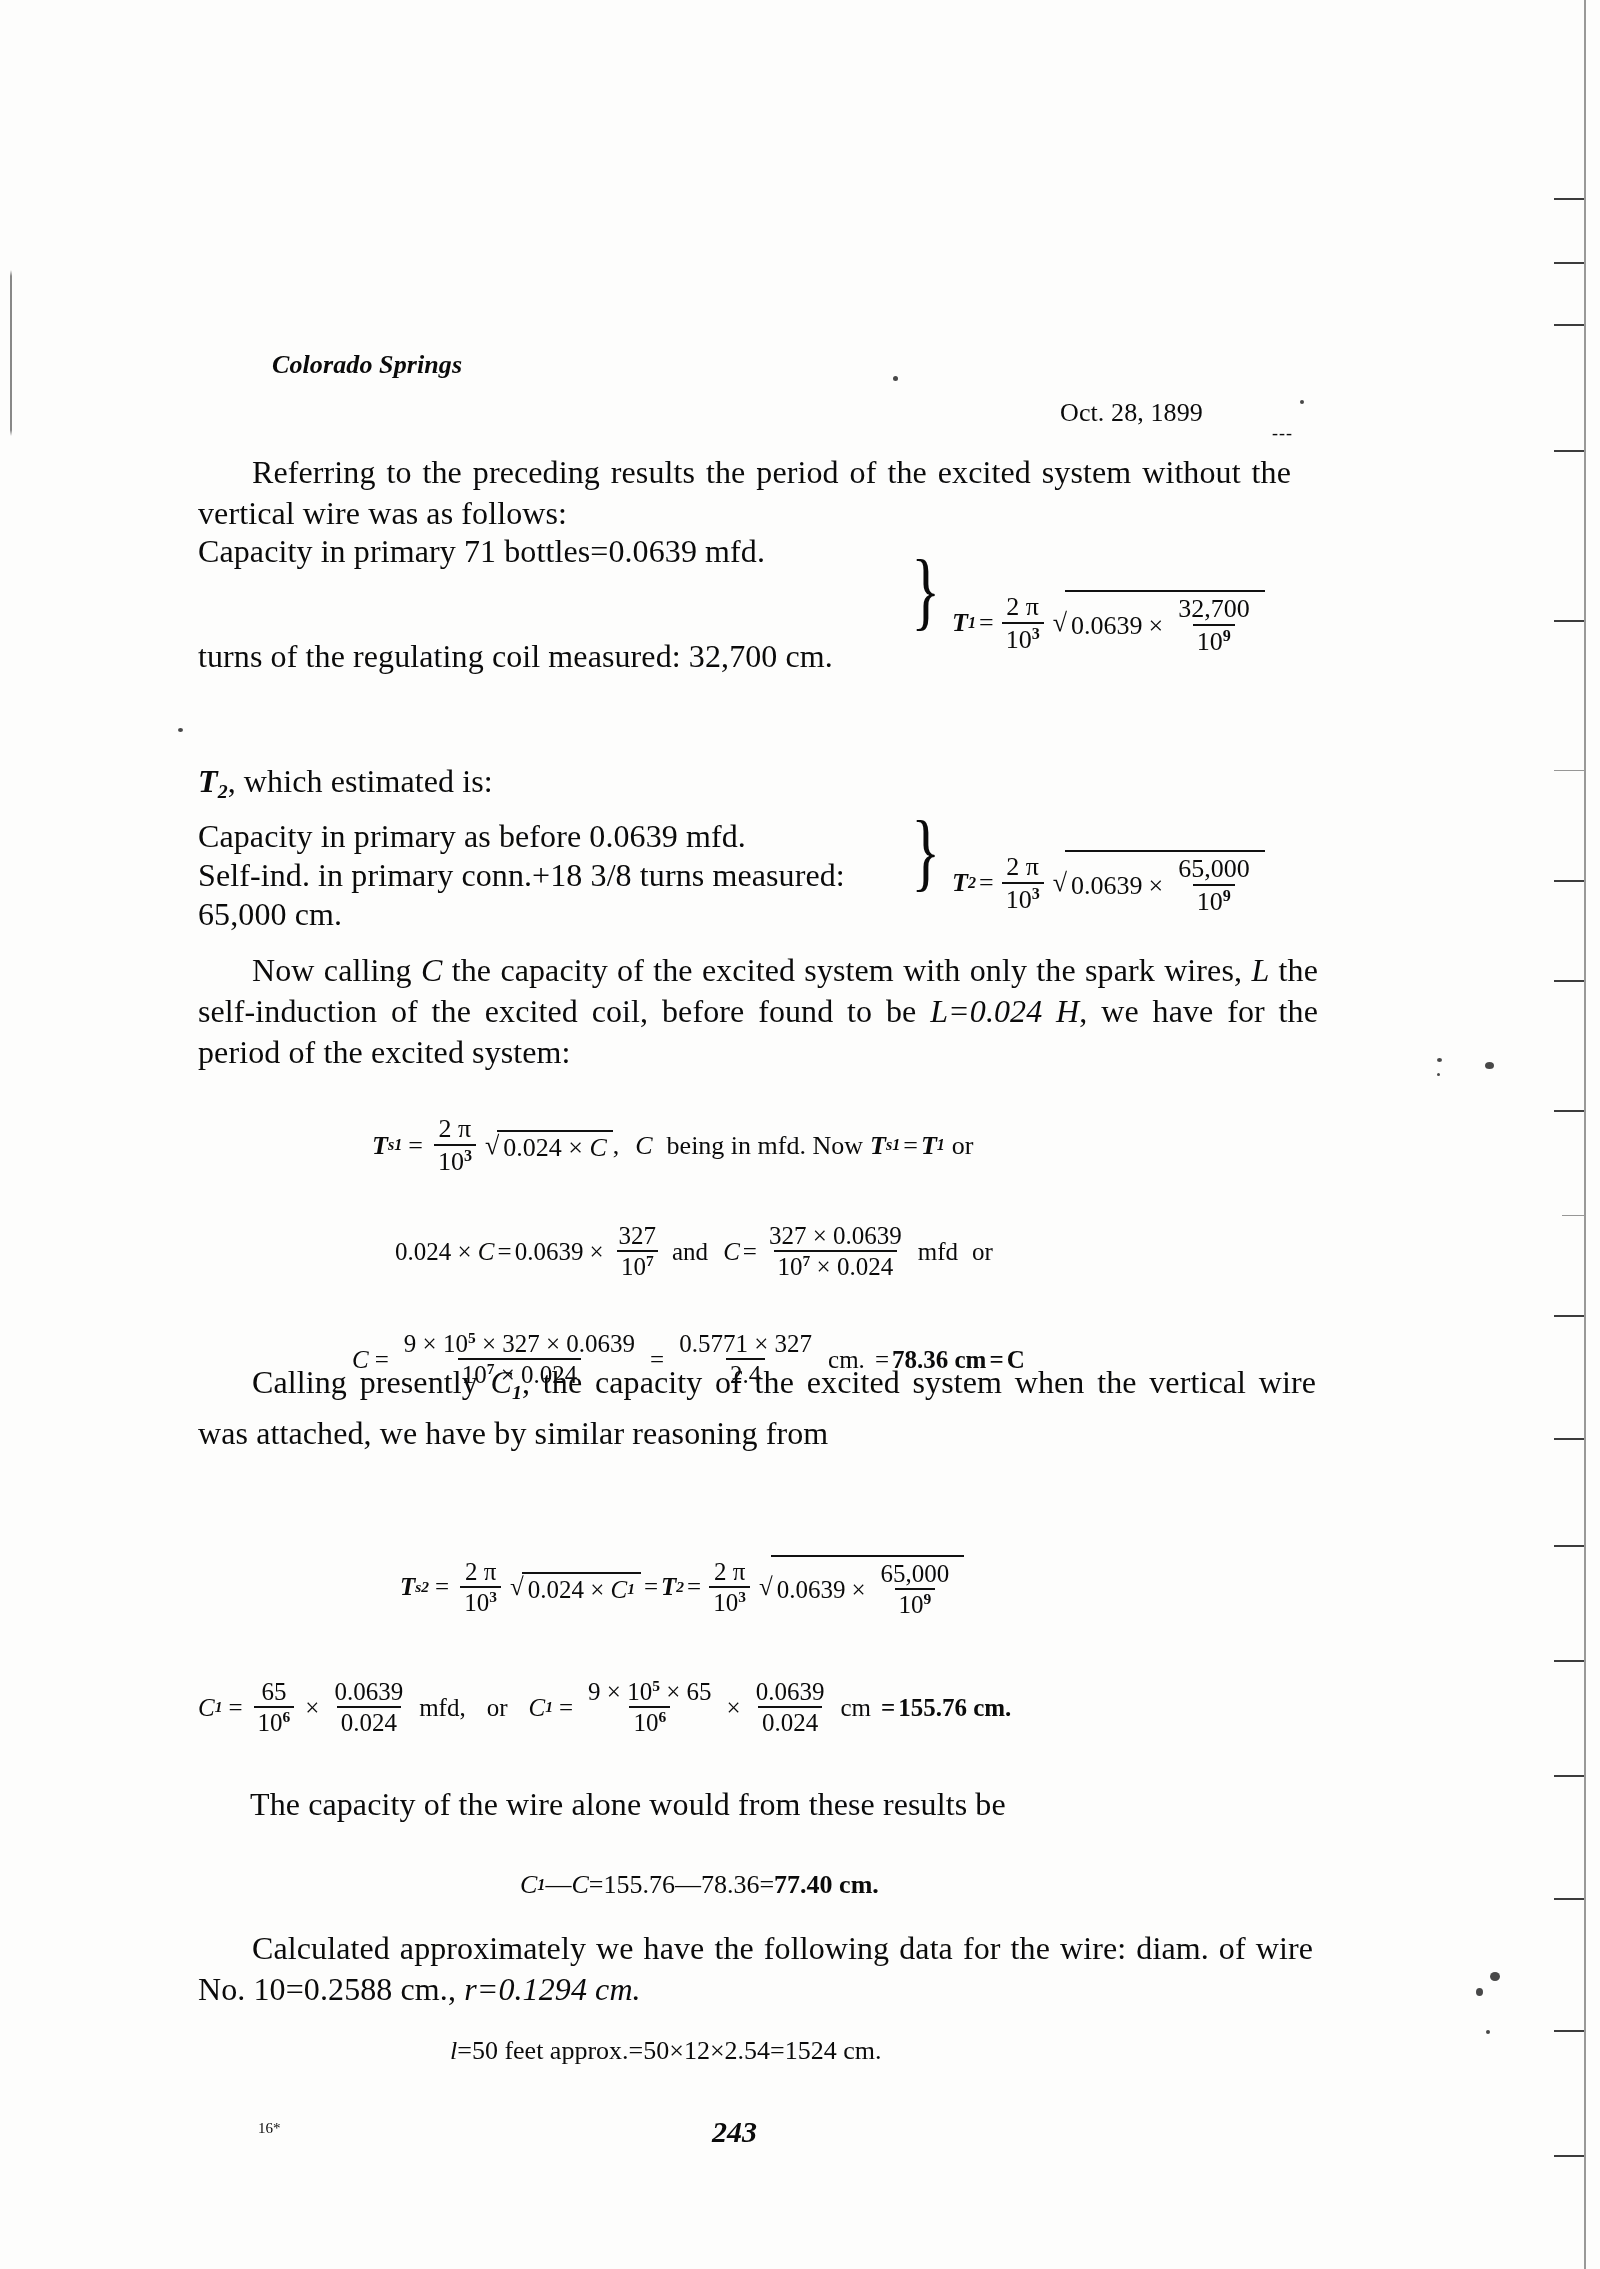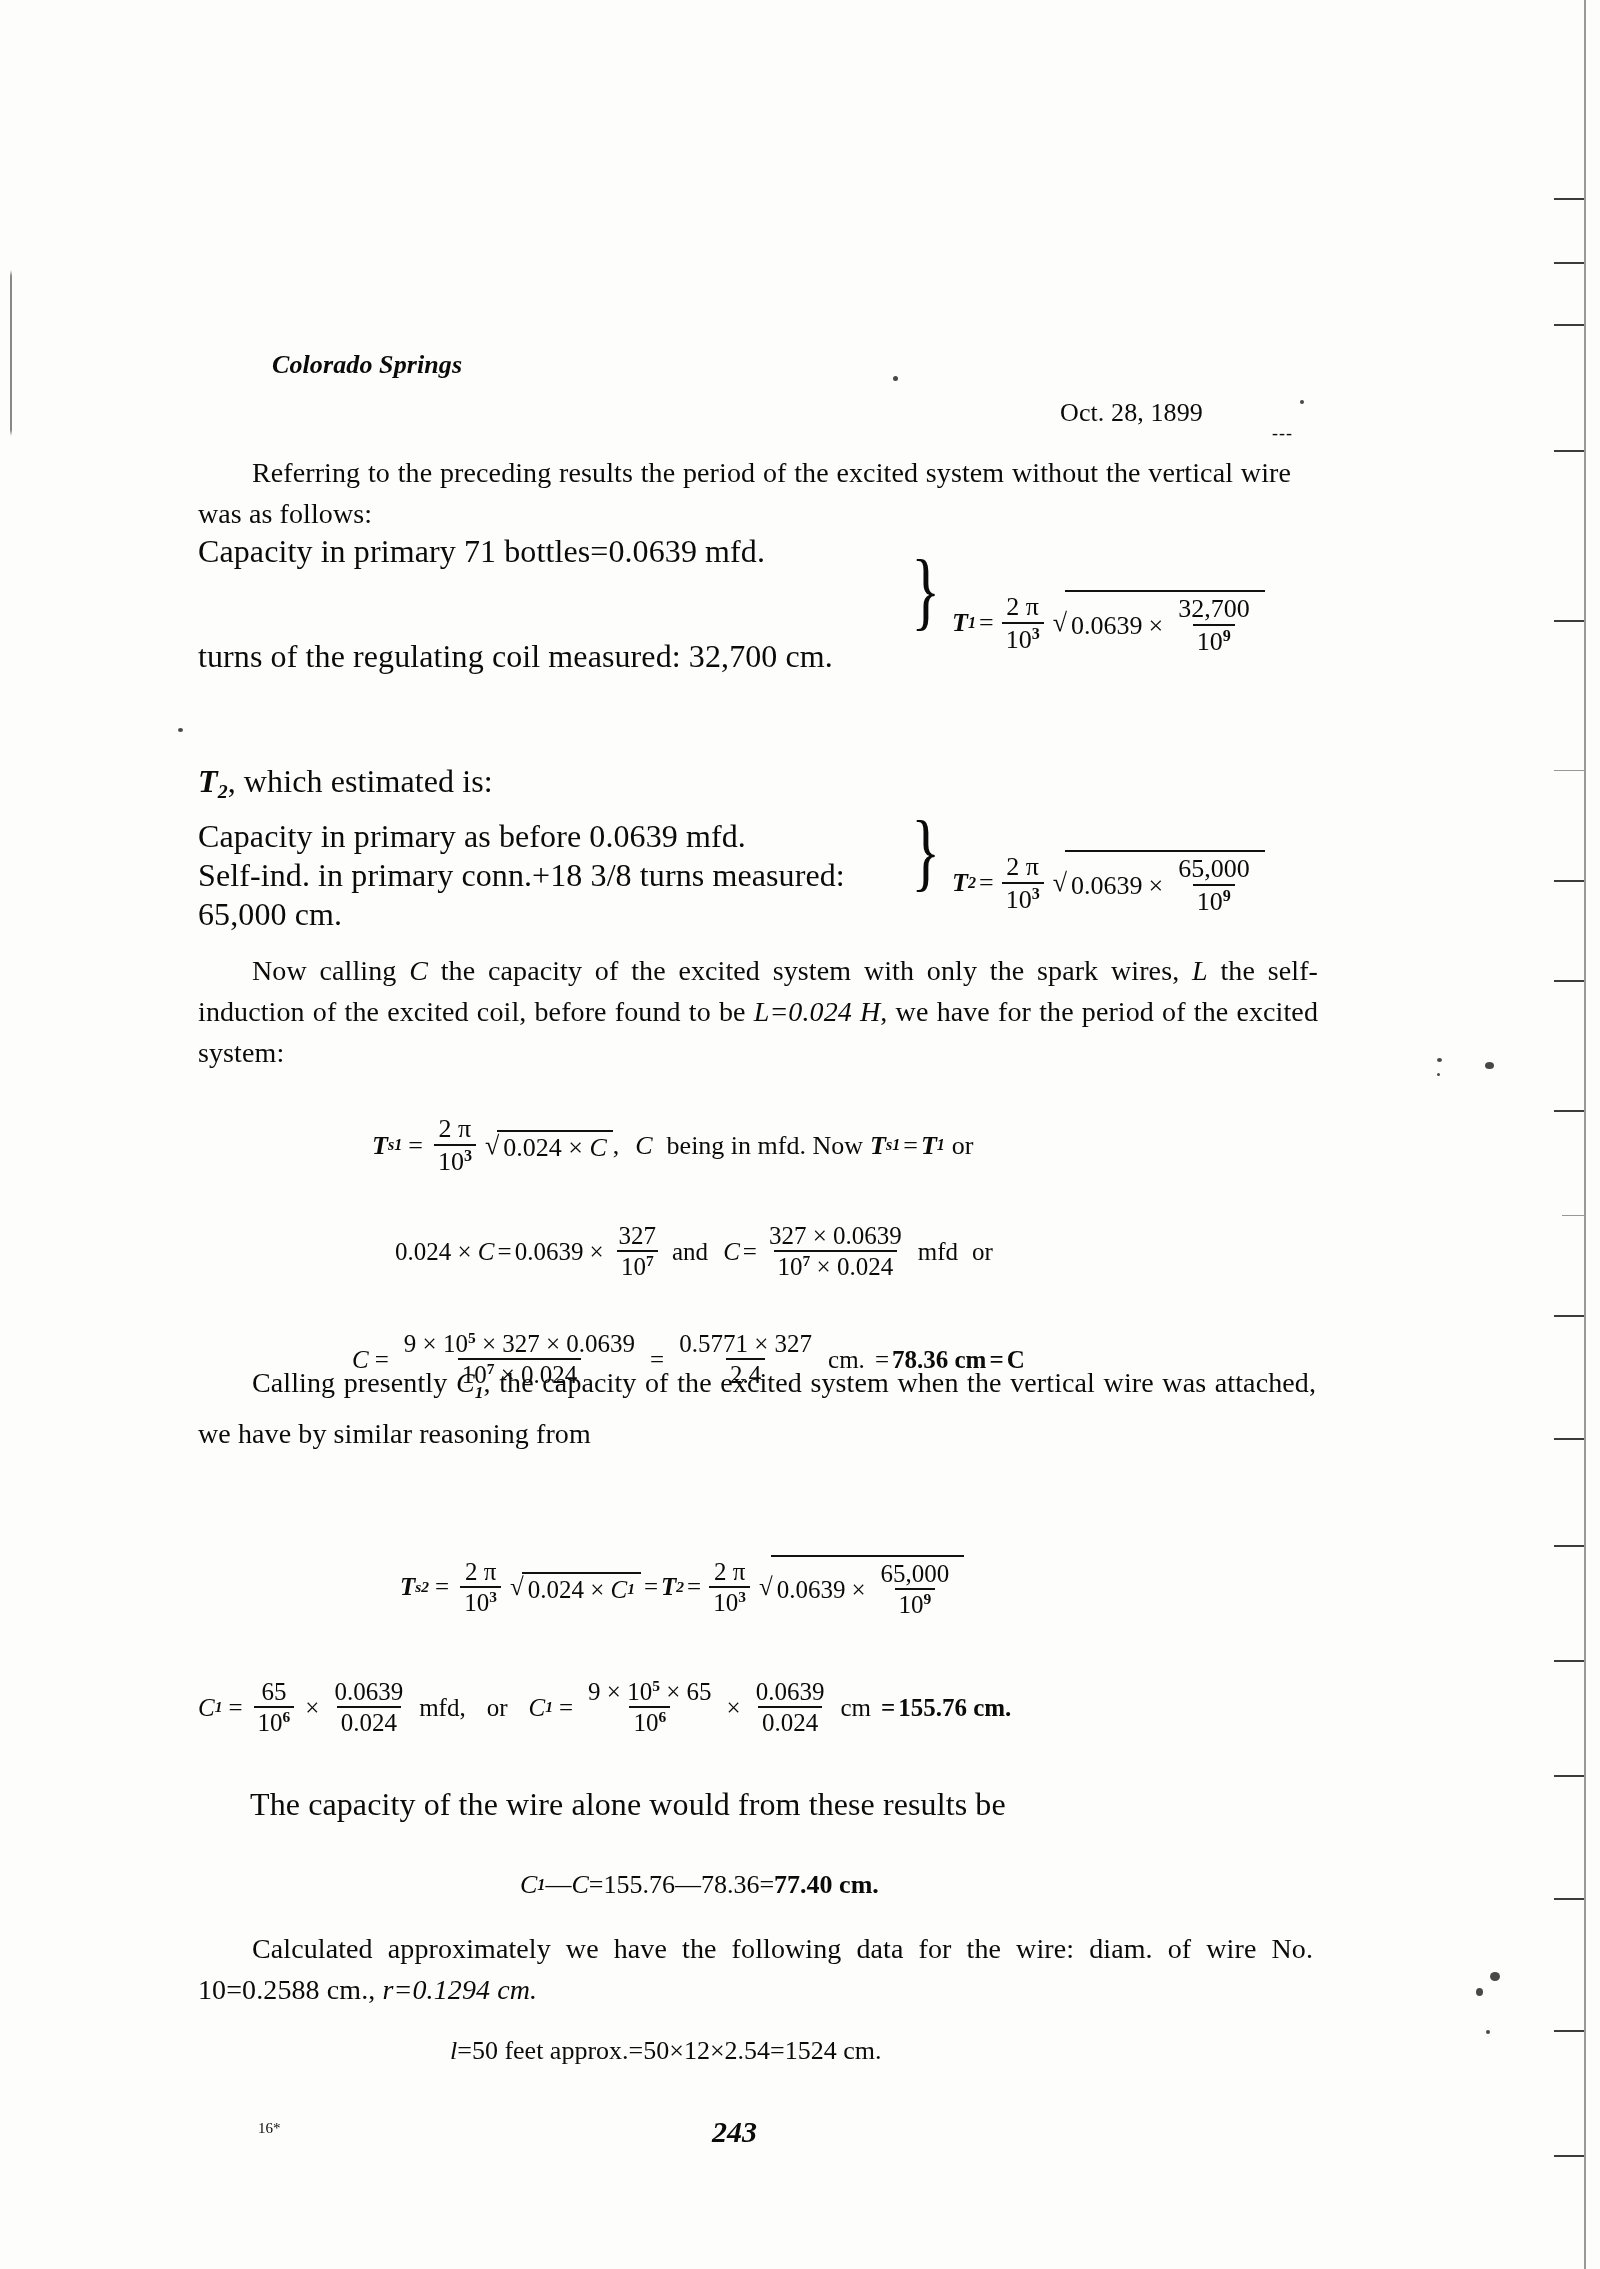--- a/index.html
+++ b/index.html
@@ -82,21 +82,21 @@
     font-style: italic;
     font-weight: 700;
     font-size: 26px;
     font-family: "Liberation Serif", "DejaVu Serif", serif;
   }
   .date {
     font-size: 26px;
     margin-top: 6px;
   }
   .para {
-    font-size: 28px;
+    font-size: 32px;
     line-height: 41px;
     text-align: justify;
   }
   .para .indent { display: inline-block; width: 54px; }
   .ital { font-style: italic; }
   .bold { font-weight: 700; }
 
   
   .folio {
     position: absolute;

